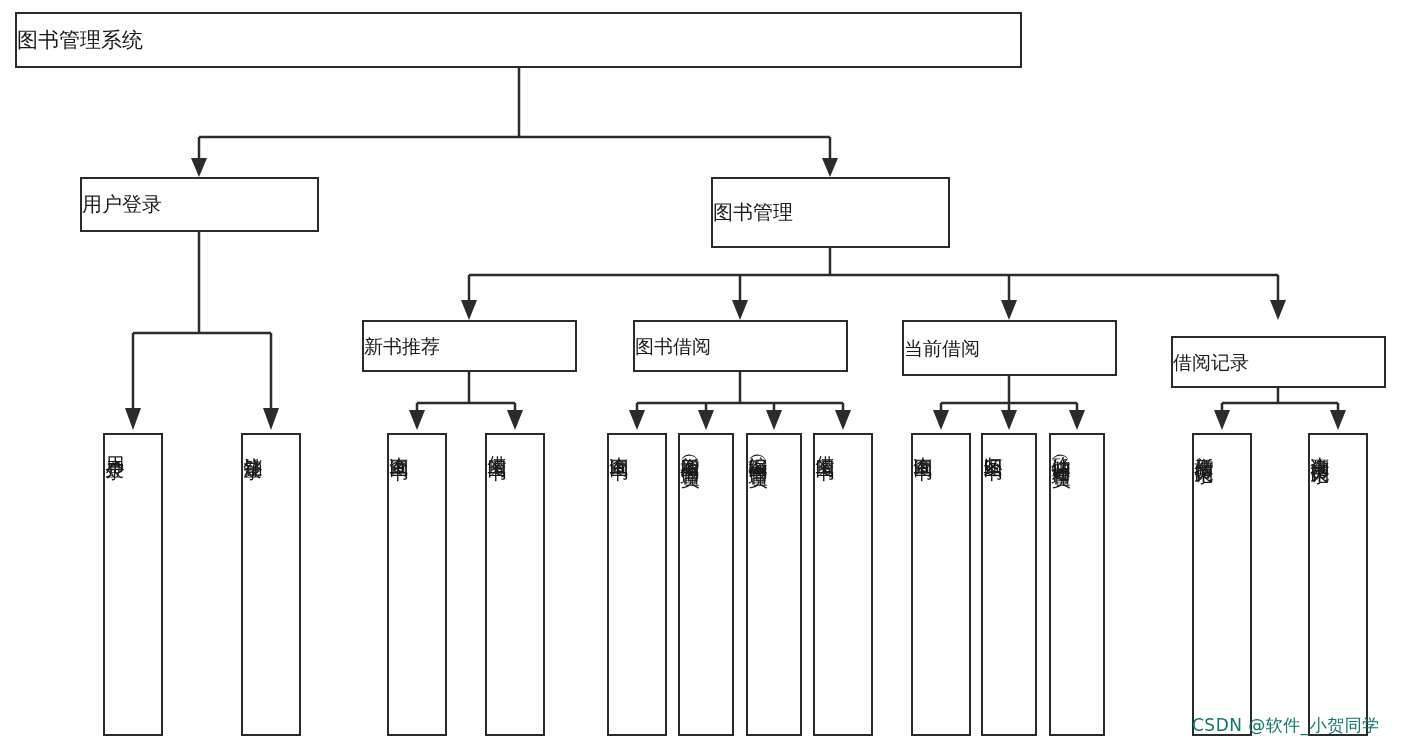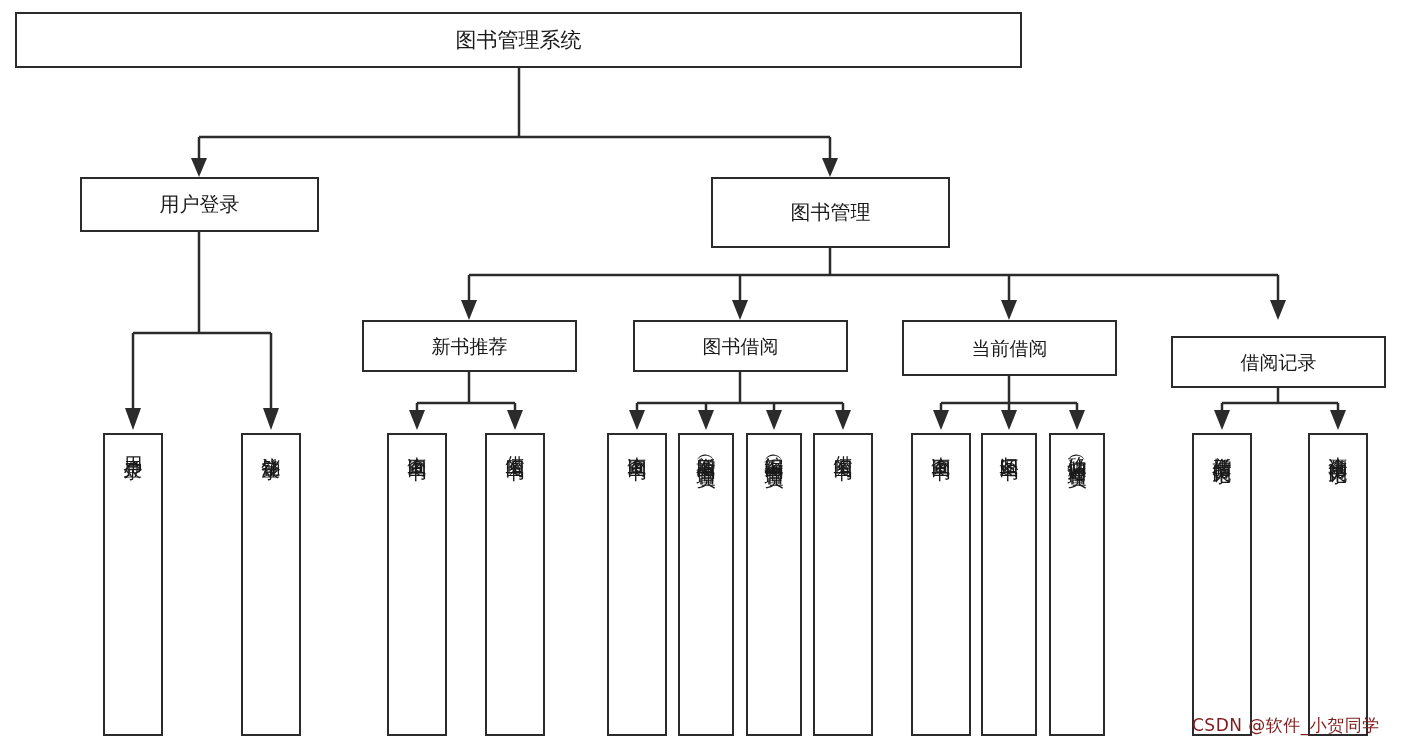--- a/index.html
+++ b/index.html
@@ -11,21 +11,21 @@
   #diagram{position:absolute;left:0;top:0;width:1405px;height:747px;}
 
   
   .node{
     position:absolute;
     box-sizing:border-box;
     background:#ffffff;
     border:2.5px solid #2b2b2b;
     display:flex;
     align-items:center;
-    justify-content:center;
+    justify-content:flex-start;
     color:#1a1a1a;
     line-height:1.18;
     text-align:center;
   }
   .node.root{font-size:21px;}
   .node.lvl1{font-size:20px;}
   .node.lvl2{font-size:19px;}
 
   
   .node.leaf{
@@ -45,21 +45,21 @@
   
   #links{position:absolute;left:0;top:0;width:1405px;height:747px;pointer-events:none;}
   #links line, #links path{stroke:#2b2b2b;stroke-width:2.5px;fill:none;}
   #links polygon{fill:#2b2b2b;}
 
   
   .watermark{
     position:absolute;
     left:1192px;top:714px;
     font-size:17px;
-    color:#7f1d1d;
+    color:#0f766e;
     white-space:nowrap;
     letter-spacing:0.5px;
   }
 </style>
 </head>
 <body>
 
 <div id="diagram">
 
   <svg id="links" viewBox="0 0 1405 747">

